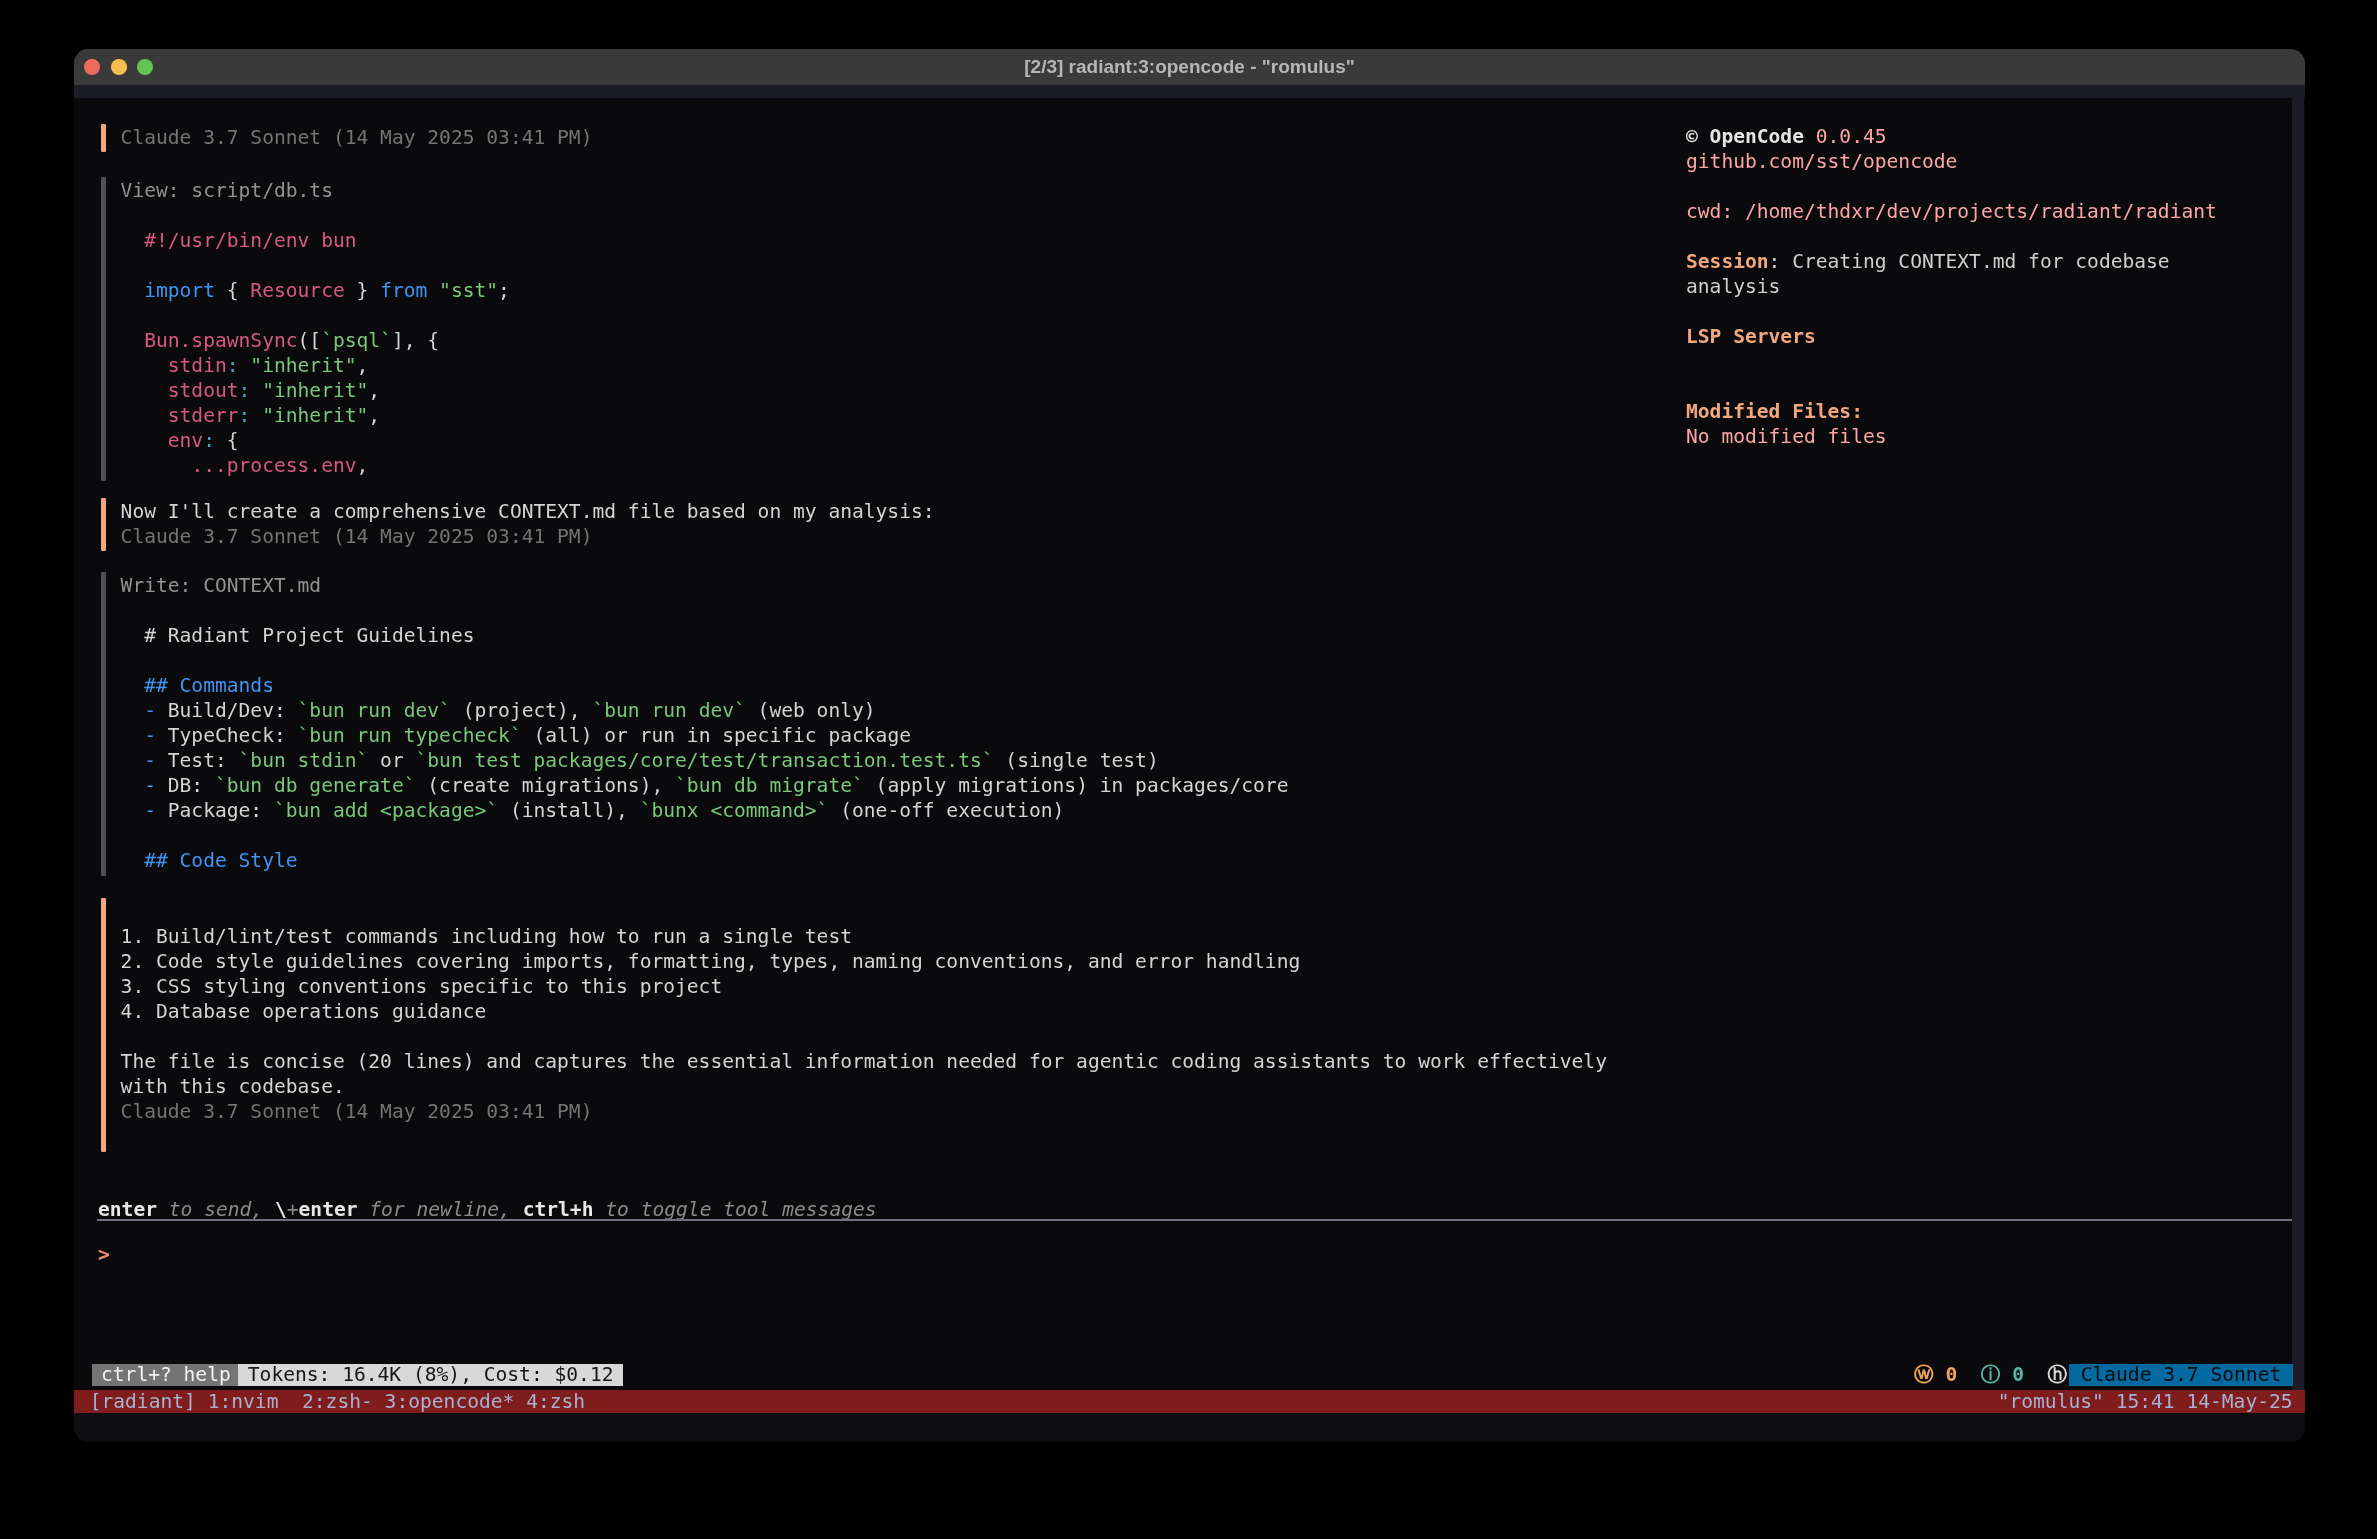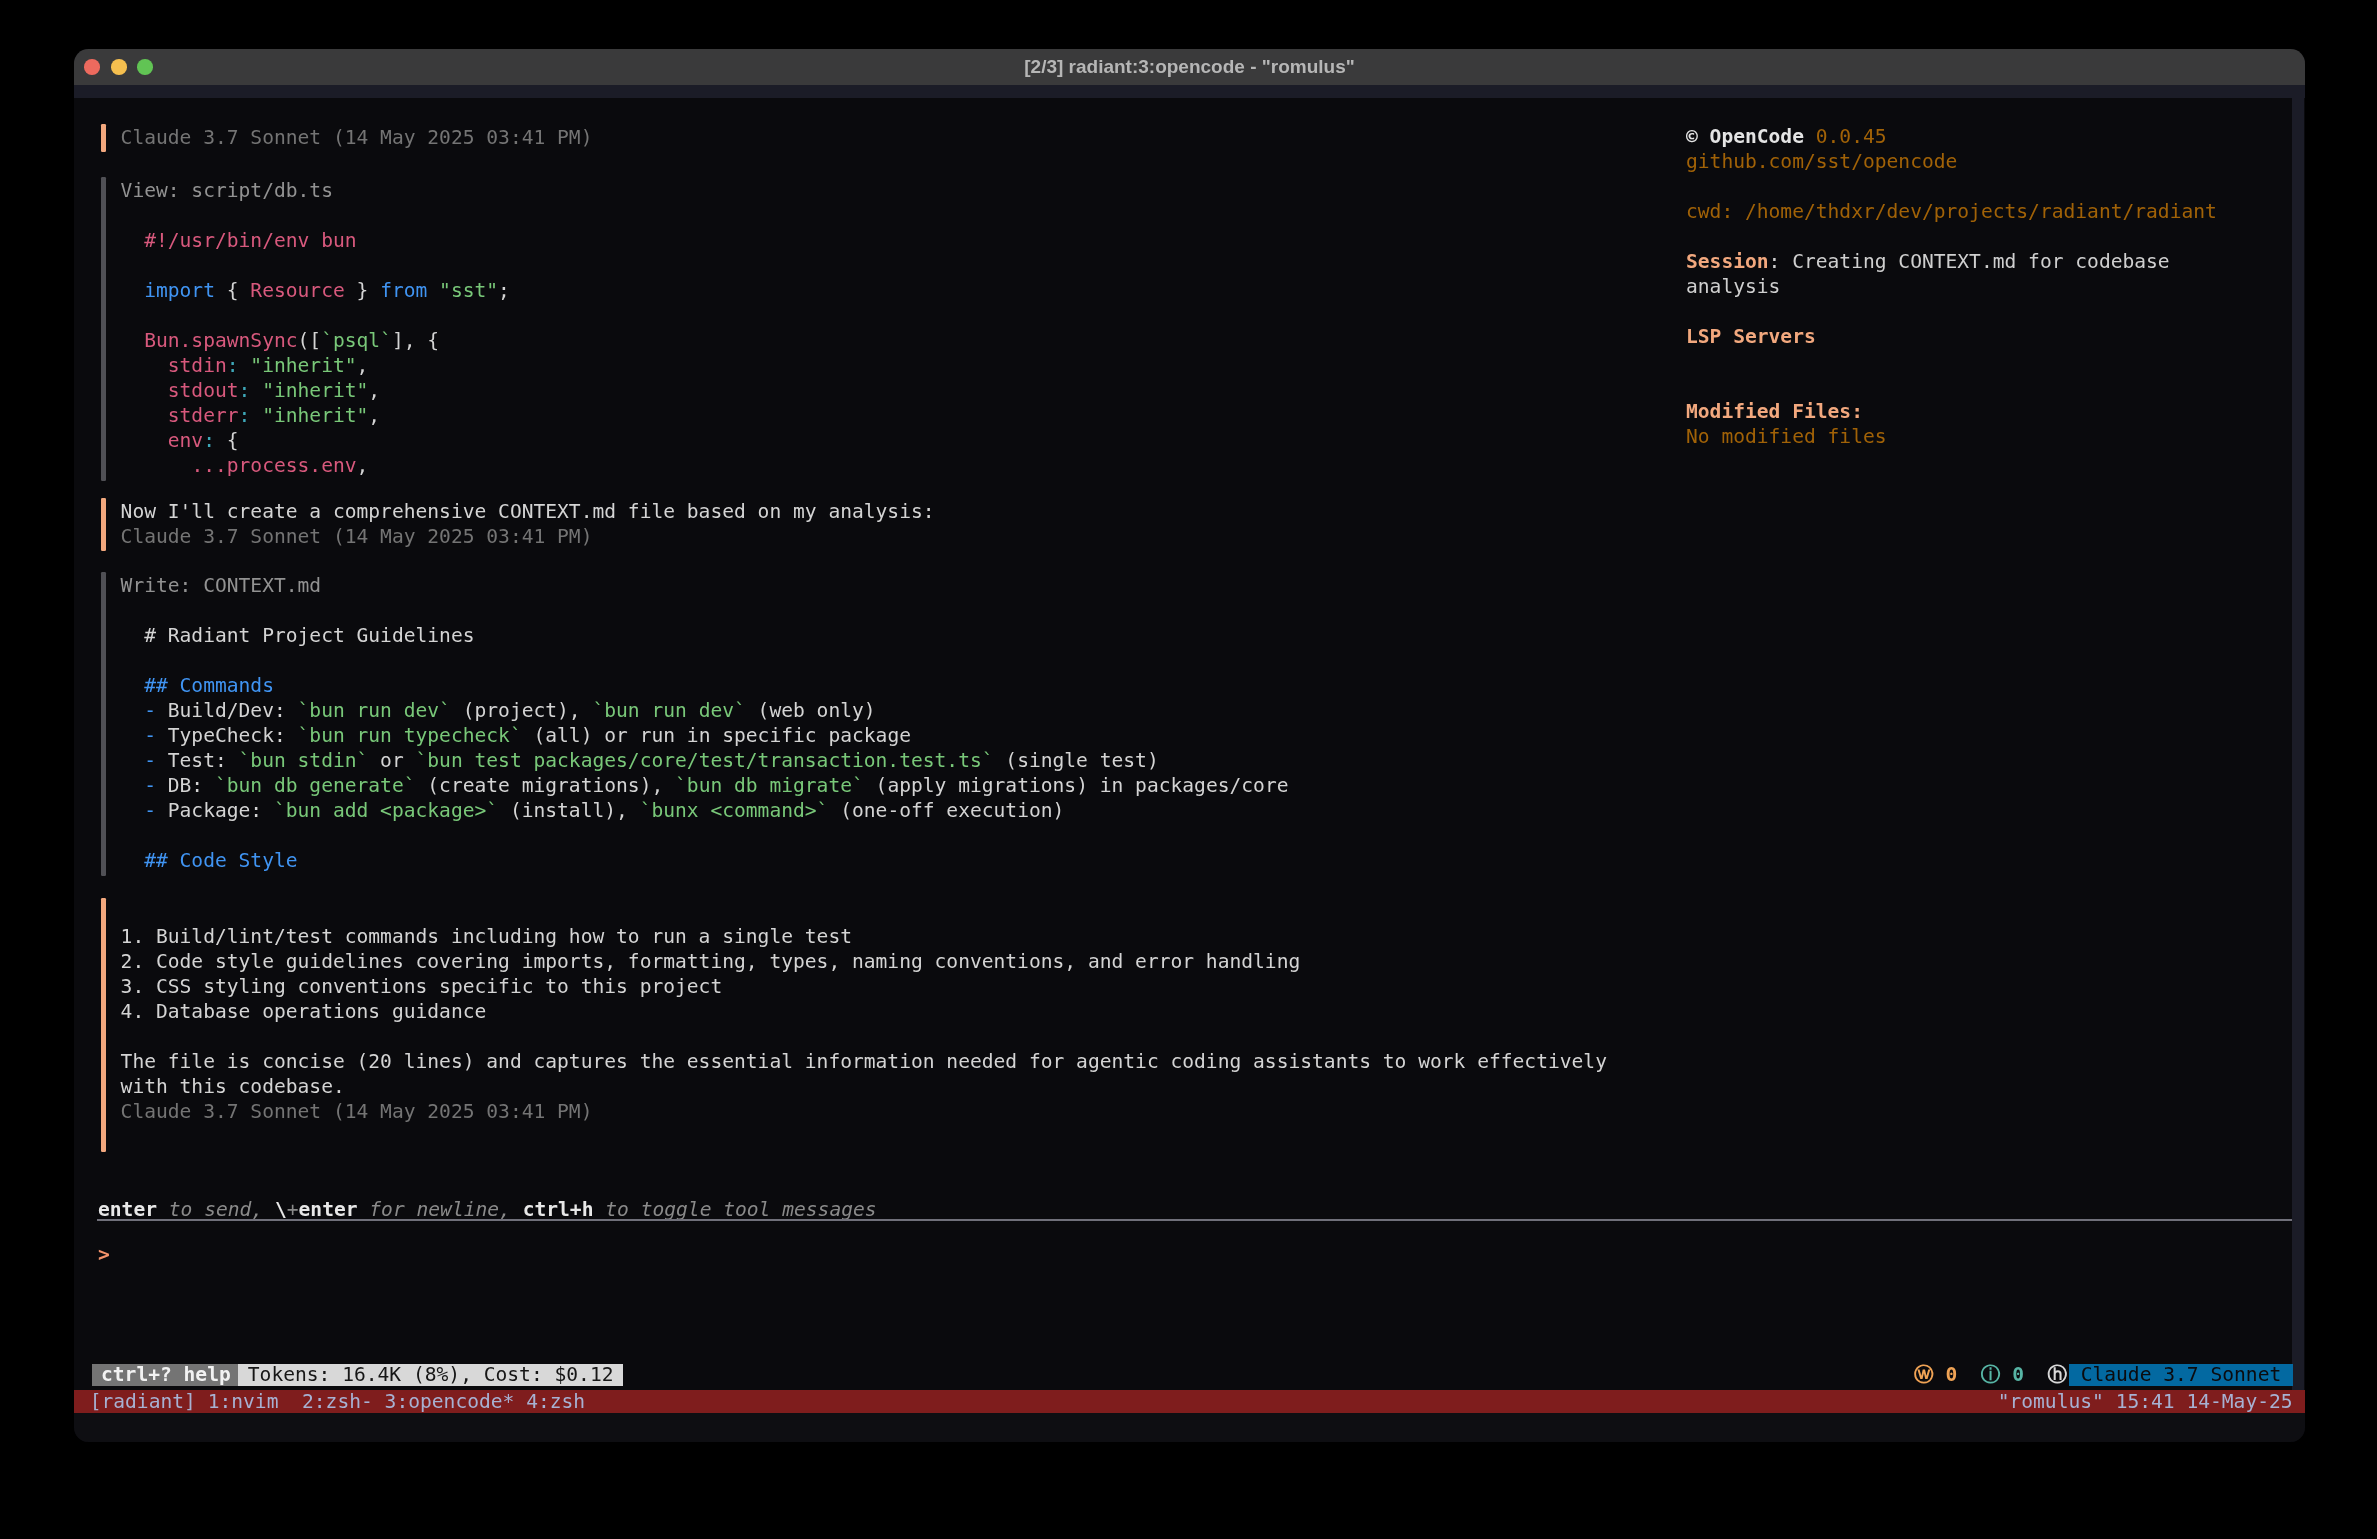--- a/index.html
+++ b/index.html
@@ -27,31 +27,31 @@
   .s-ts{color:#747474;}
   .s-g{color:#929292;}
   .s-rose{color:#d8597d;}
   .s-blue{color:#4094f2;}
   .s-green{color:#79c879;}
   .s-teal{color:#3ea8b8;}
   .s-hb{color:#e8e8e8;font-weight:bold;}
   .s-hg{color:#8a8a8a;font-style:italic;}
   .s-sbB{color:#e4e4e4;font-weight:bold;}
   .s-sbL{color:#cfcfcf;}
-  .s-sbG{color:#a16207;}
+  .s-sbG{color:#fca5a5;}
   .s-or{color:#f2a87e;font-weight:bold;}
 
   .hint-row{position:absolute;left:24px;top:1148px;}
   .divider{position:absolute;left:23px;top:1170px;width:2195px;height:2px;background:#70707a;}
   .prompt-row{position:absolute;left:24px;top:1189px;width:2153px;height:33px;}
   .prompt-symbol{font-size:19.6px;font-weight:bold;color:#f2926b;line-height:33px;}
 
   .status-row{position:absolute;left:0;top:1315px;width:2218px;height:22px;}
   .chip{position:absolute;top:0;height:22px;line-height:22px;font-size:19.6px;white-space:pre;}
-  .chip-help{left:18px;background:#747474;color:#f2f2f2;font-weight:bold;padding:0 9px;}
+  .chip-help{left:18px;background:#747474;color:#f2f2f2;font-weight:normal;padding:0 9px;}
   .chip-tokens{left:164px;background:#d8d8d8;color:#161616;padding:0 9.8px;}
   .diag{position:absolute;left:1840px;top:0;height:22px;line-height:22px;font-size:19.6px;white-space:pre;font-weight:bold;}
   .d-warn{color:#f0a355;}
   .d-info{color:#57b5a5;}
   .d-hint{color:#d8d8d8;}
   .chip-model{left:1995px;background:#0369a1;color:#0b0b0e;padding:0 11.7px;}
 
   .tmux-bar{position:absolute;left:0;top:1341px;width:2231px;height:23px;background:#7f1d1d;}
   .tmux-left{position:absolute;left:15.7px;top:0;height:23px;line-height:23px;font-size:19.6px;color:#a7b1d2;white-space:pre;}
   .tmux-right{position:absolute;right:12.4px;top:0;height:23px;line-height:23px;font-size:19.6px;color:#a7b1d2;white-space:pre;}

